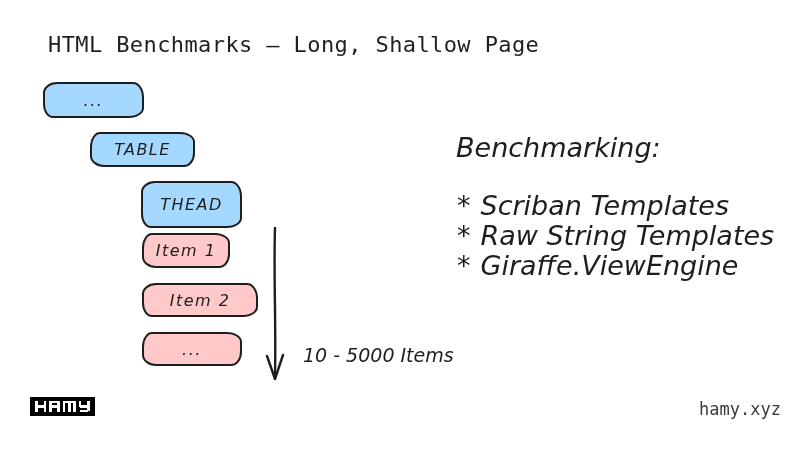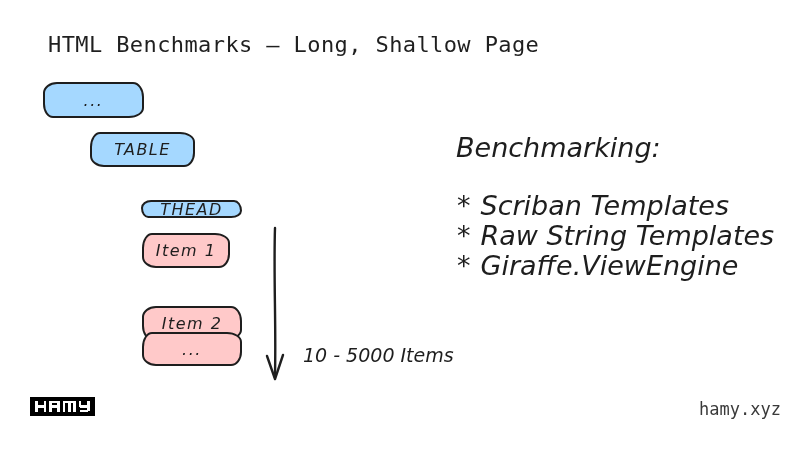--- a/index.html
+++ b/index.html
@@ -40,23 +40,23 @@
     justify-content: center;
     font-size: 16px;
     letter-spacing: 1.5px;
     white-space: nowrap;
   }
   .node.r1 { border-radius: 14px 11px 15px 10px / 11px 15px 10px 14px; }
   .node.r2 { border-radius: 10px 15px 11px 14px / 15px 10px 14px 11px; text-align: center; }
 
   .n0 { left: 43px;  top: 82px;  width: 101px; height: 36px; }
   .n1 { left: 90px;  top: 132px; width: 105px; height: 35px; }
-  .n2 { left: 141px; top: 200px; width: 101px; height: 18px; }
+  .n2 { left: 141px; top: 181px; width: 101px; height: 47px; }
   .n3 { left: 142px; top: 233px; width: 88px; height: 35px; }
-  .n4 { left: 142px; top: 283px; width: 100px; height: 34px; margin-top: 23px; }
+  .n4 { left: 142px; top: 283px; width: 116px; height: 34px; }
   .n5 { left: 142px; top: 332px; width: 100px; height: 34px; }
 
   
   .arrow { left: 262px; top: 226px; }
 
   .arrow-label {
     left: 303px; top: 344px;
     font-size: 19px;
     white-space: nowrap;
   }

